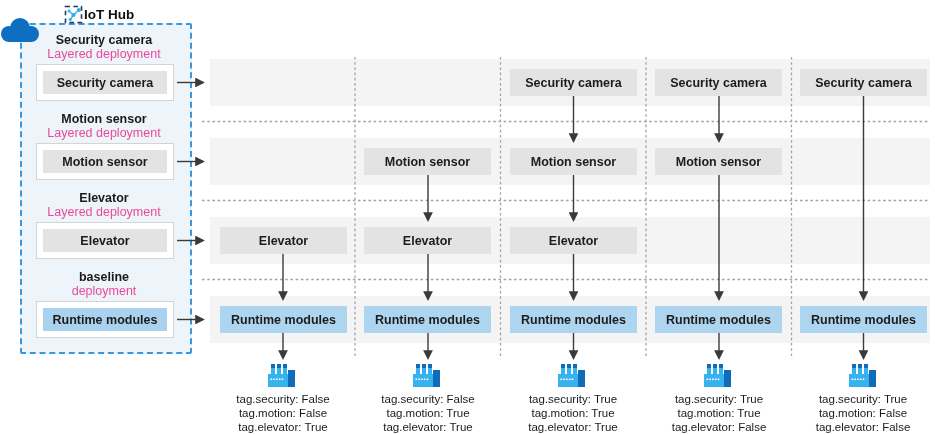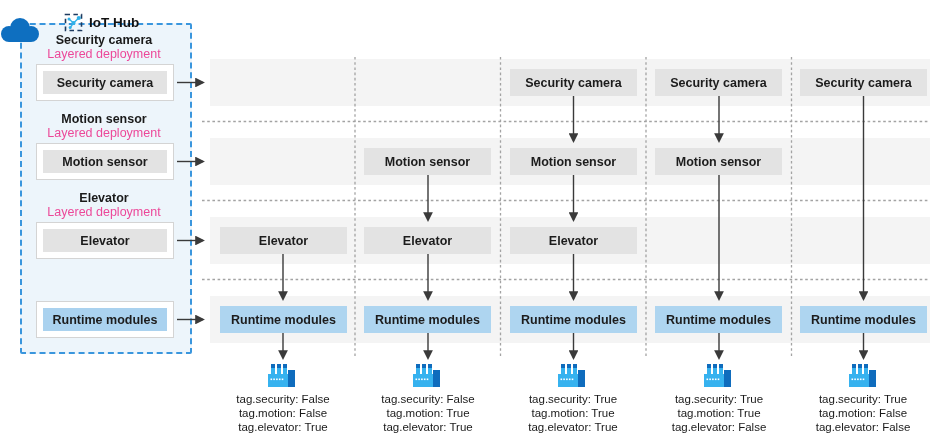--- a/index.html
+++ b/index.html
@@ -16,21 +16,21 @@
   .g-sub{font-size:12.5px;color:#ec4899;line-height:14px;}
   .obox{position:absolute;left:10px;top:31px;width:136px;height:35px;background:#fff;
         border:1px solid #d4d4d4;display:flex;align-items:center;justify-content:center;}
   .ibox{width:124px;height:23px;display:flex;align-items:center;justify-content:center;
         font-size:12.5px;font-weight:600;color:#1c1c1c;background:#e3e3e3;}
   .ibox.blue{background:#aad2ef;}
   .cbox{position:absolute;width:127px;height:27px;background:#e3e3e3;z-index:3;
         display:flex;align-items:center;justify-content:center;
         font-size:12.5px;font-weight:600;color:#1c1c1c;}
   .cbox.blue{background:#aed5f0;}
-  .hub-header{position:absolute;left:64px;top:12px;display:flex;align-items:center;gap:5px;z-index:3;}
+  .hub-header{position:absolute;left:64px;top:4px;display:flex;align-items:center;z-index:3;}
   .hub-label{font-size:13.5px;font-weight:bold;color:#111;}
   .cloud{position:absolute;left:-2px;top:15px;z-index:3;}
   .factory{position:absolute;z-index:3;}
   .tags{position:absolute;width:150px;text-align:center;font-size:11.5px;color:#1a1a1a;
         line-height:14px;z-index:3;}
 </style>
 </head>
 <body>
 
 <div class="canvas">
@@ -121,20 +121,22 @@
     </div>
   </div>
   <div class="group" style="top:191px">
     <div class="g-title">Elevator</div>
     <div class="g-sub">Layered deployment</div>
     <div class="obox">
       <div class="ibox">Elevator</div>
     </div>
   </div>
   <div class="group" style="top:270px">
+    <div class="g-title">baseline</div>
+    <div class="g-sub">deployment</div>
     <div class="obox">
       <div class="ibox blue">Runtime modules</div>
     </div>
   </div>
 
   <div class="cbox" style="left:220px;top:227px">Elevator</div>
   <div class="cbox blue" style="left:220px;top:306px">Runtime modules</div>
 
   <div class="cbox" style="left:364px;top:148px">Motion sensor</div>
   <div class="cbox" style="left:364px;top:227px">Elevator</div>

